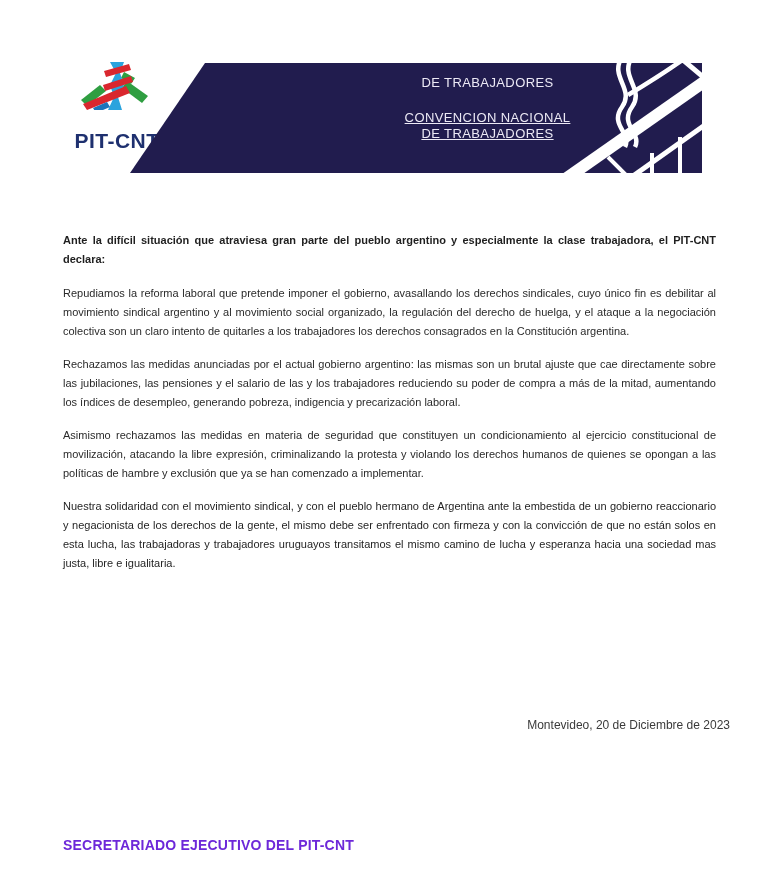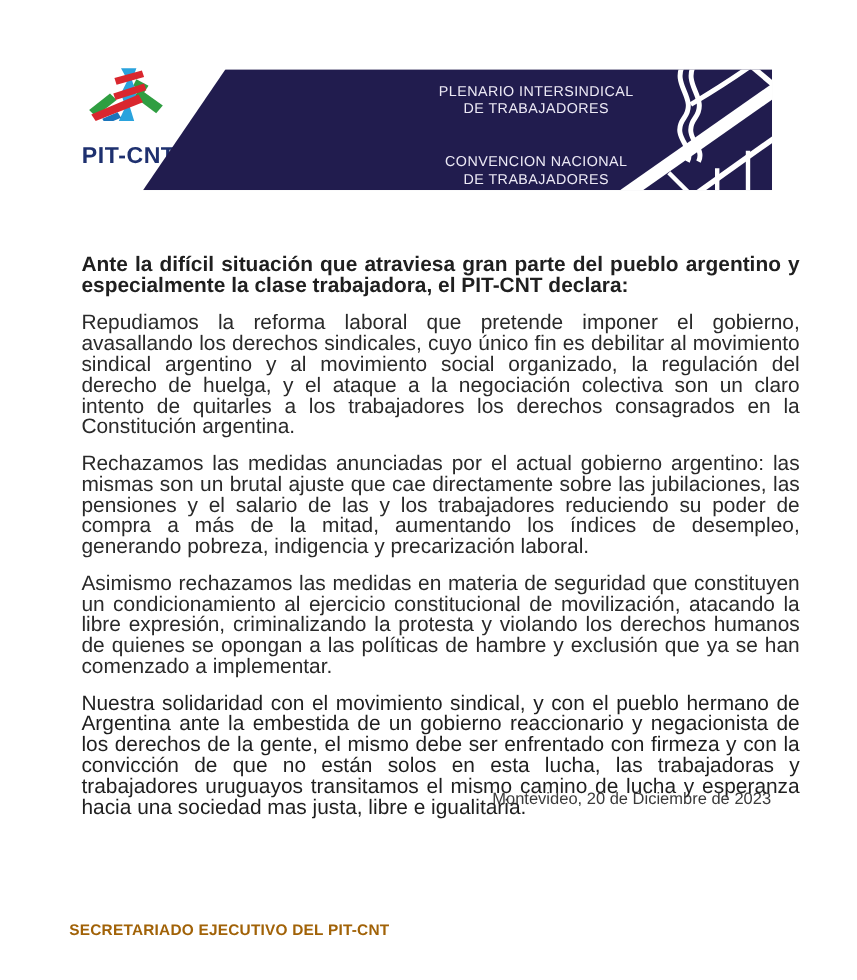--- a/index.html
+++ b/index.html
@@ -25,39 +25,39 @@
   .banner {
     position:absolute; left:130px; top:63px; width:572px; height:110px;
     background:#211c4e;
     clip-path: polygon(75px 0, 100% 0, 100% 100%, 0 100%);
   }
   .banner-text {
     position:absolute; left:250px; top:12px; width:215px;
     text-align:center; color:#ece9f5;
     font-size:13px; line-height:16px; letter-spacing:0.4px;
   }
-  .banner-text .org2 { margin-top:32px; }
+  .banner-text .org2 { margin-top:19px;text-decoration:underline; }
   .banner-art { position:absolute; right:0; top:0; }
 
   
   .content {
-    position:absolute; left:74px; top:231px; width:653px;
-    font-size:19px; line-height:19px;
+    position:absolute; left:63px; top:231px; width:653px;
+    font-size:11px; line-height:19px;
   }
   .content p { margin:0 0 14px 0; text-align:justify; }
   .content p.heading { font-weight:bold; margin-bottom:15px; color:#1f1f1f; }
   .content p.emphasis { font-weight:normal; color:#1f1f1f; margin-bottom:0; }
 
   .dateline {
-    position:absolute; right:78px; top:718px;
-    font-size:15px; color:#3a3a3a;
+    position:absolute; right:49px; top:718px;
+    font-size:12px; color:#3a3a3a;
   }
   .doc-footer {
     position:absolute; left:63px; top:837px;
-    font-size:14px; font-weight:bold; color:#a16207; letter-spacing:0.2px;text-align:center;
+    font-size:14px; font-weight:bold; color:#6d28d9; letter-spacing:0.2px;text-align:center;
   }
 </style>
 </head>
 <body>
 
 <div class="page">
 
   <div class="logo">
     <svg width="88" height="50" viewBox="0 0 88 50">
 
@@ -72,21 +72,20 @@
       <polygon points="10,44 53,26 57,33 14,50" fill="#d9272e"></polygon>
 
       <polygon points="20,48 34,42 37,47 23,53" fill="#1b75bb"></polygon>
     </svg>
     <div class="logo-wordmark">PIT-CNT</div>
   </div>
 
   <div class="banner">
     <div class="banner-text">
       <div class="org">
-        <div>PLENARIO INTERSINDICAL</div>
         <div>DE TRABAJADORES</div>
       </div>
       <div class="org org2">
         <div>CONVENCION NACIONAL</div>
         <div>DE TRABAJADORES</div>
       </div>
     </div>
 
     <svg class="banner-art" width="260" height="110" viewBox="0 0 260 110">
       <g stroke="#ffffff" fill="none" stroke-linecap="butt">

